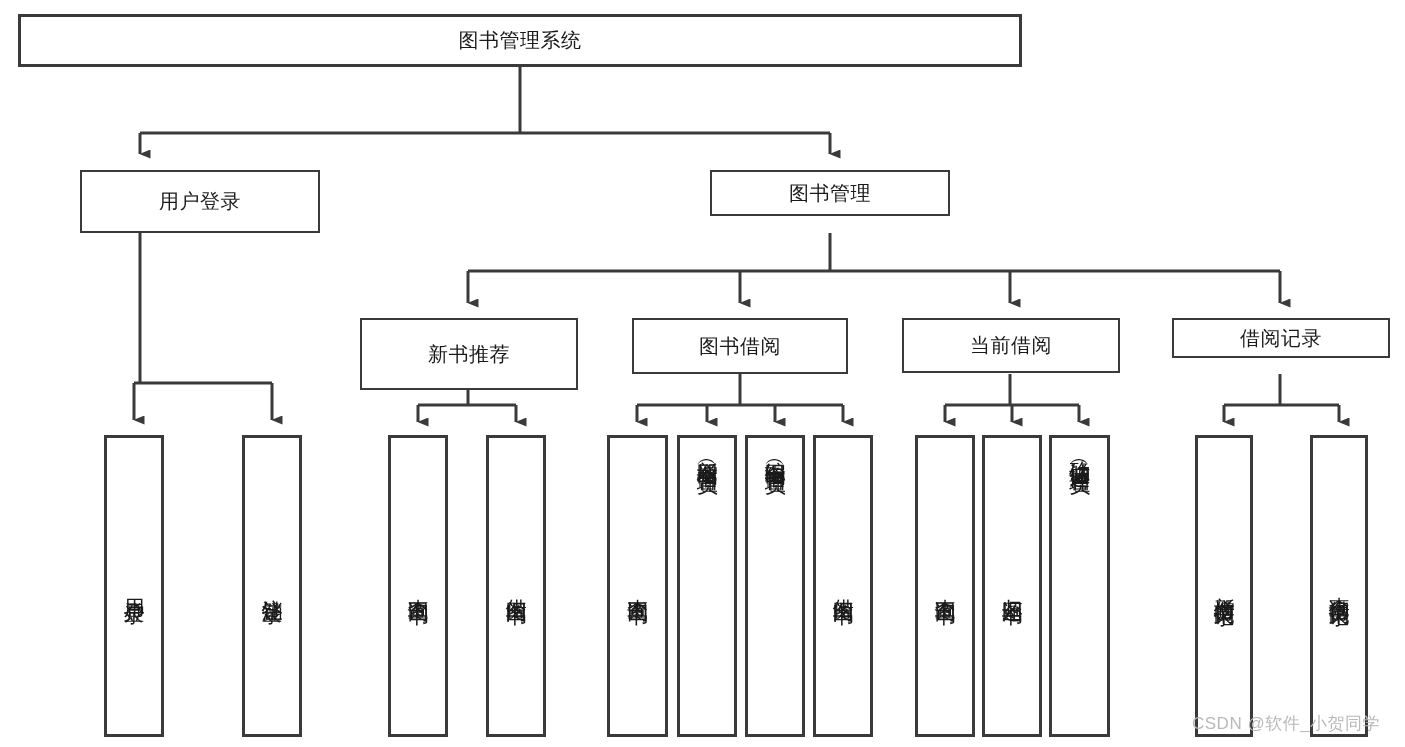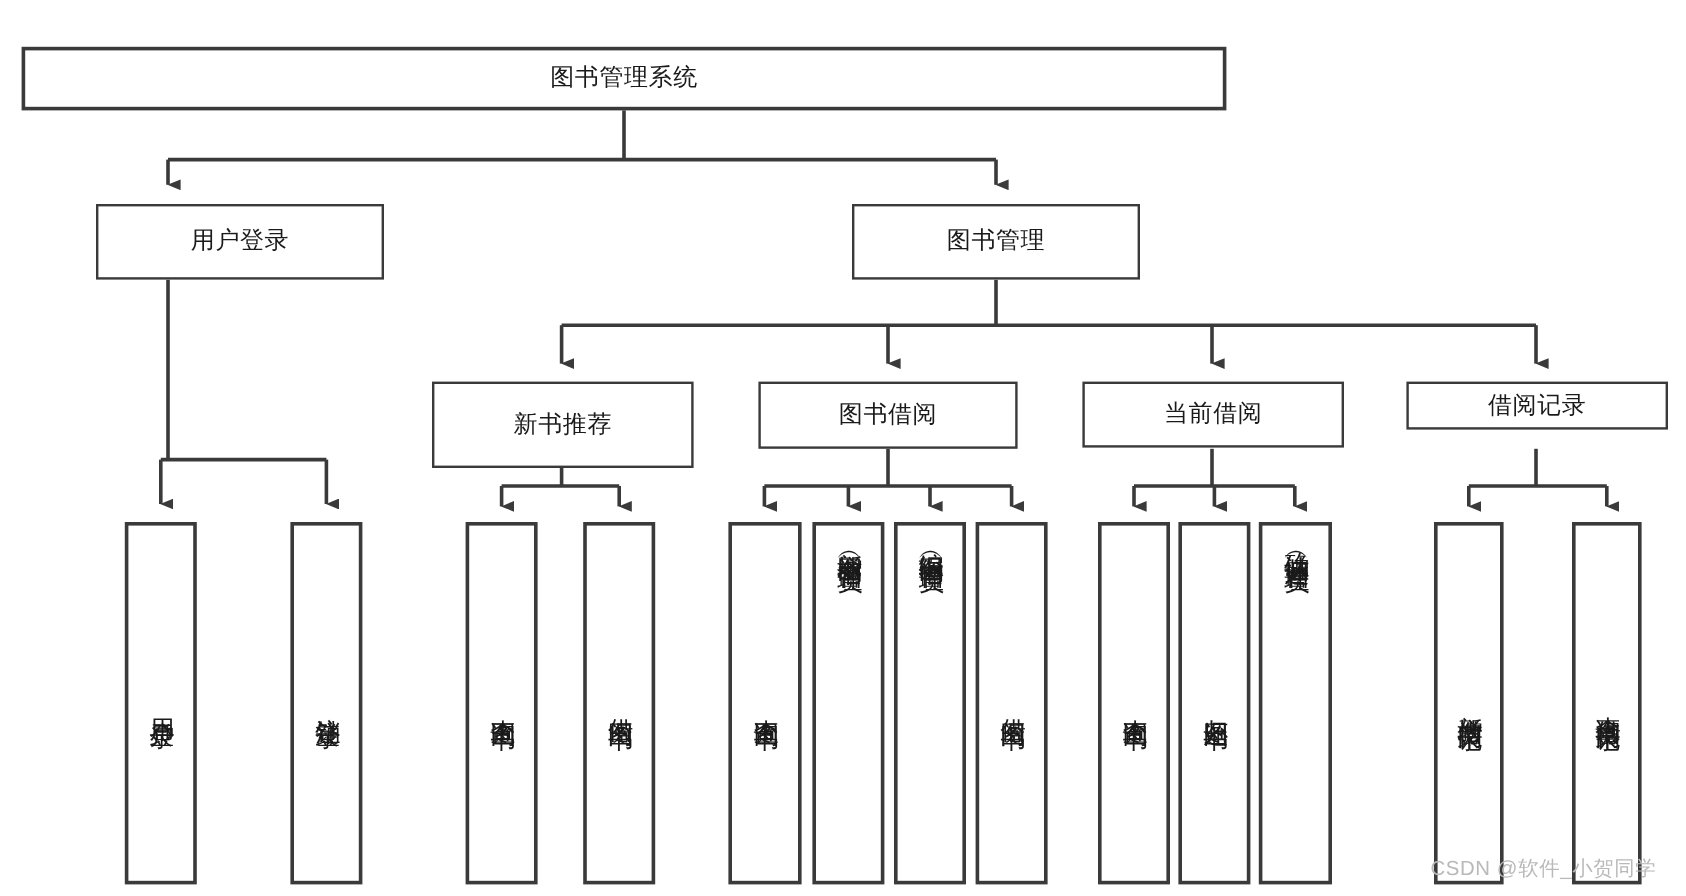--- a/index.html
+++ b/index.html
@@ -28,21 +28,20 @@
     box-sizing: border-box;
     background: #ffffff;
     border: 2px solid #3a3a3a;
     display: flex;
     align-items: center;
     justify-content: center;
     color: #1a1a1a;
   }
   .node.root {
     border-width: 3px;
-    margin-top: 25px;
   }
   .node-label {
     font-size: 20px;
     line-height: 1.15;
     letter-spacing: 0.5px;
     white-space: nowrap;
   }
   
   .node.leaf {
     border-width: 3px;
@@ -128,21 +127,21 @@
   </svg>
 
   <div class="node root" style="left:18px; top:14px; width:1004px; height:53px;">
     <span class="node-label">图书管理系统</span>
   </div>
 
   <div class="node" style="left:80px; top:170px; width:240px; height:63px;">
     <span class="node-label">用户登录</span>
   </div>
 
-  <div class="node" style="left:710px; top:170px; width:240px; height:63px;">
+  <div class="node" style="left:710px; top:170px; width:240px; height:46px;">
     <span class="node-label">图书管理</span>
   </div>
 
   <div class="node" style="left:360px; top:318px; width:218px; height:72px;">
     <span class="node-label">新书推荐</span>
   </div>
 
   <div class="node" style="left:632px; top:318px; width:216px; height:56px;align-items:center;">
     <span class="node-label">图书借阅</span>
   </div>

